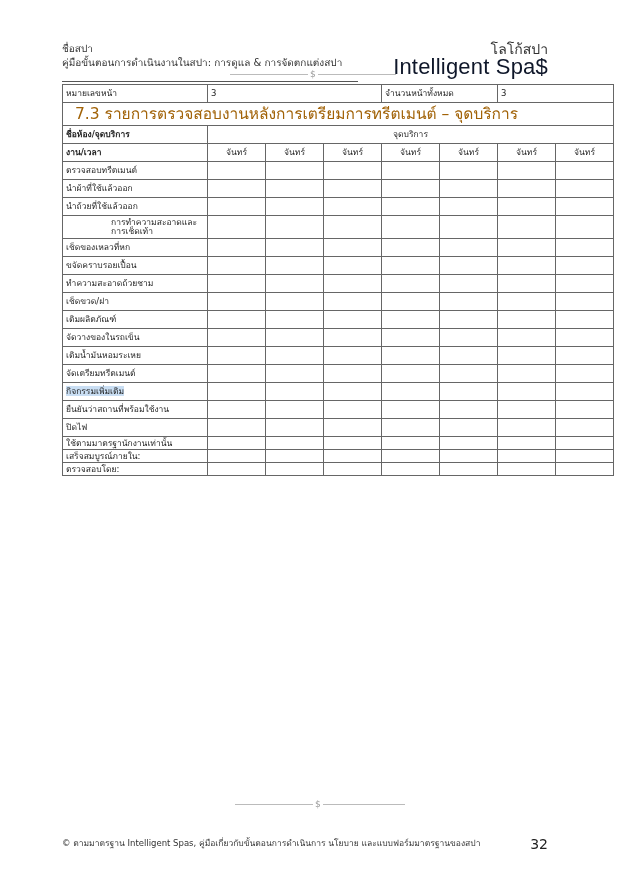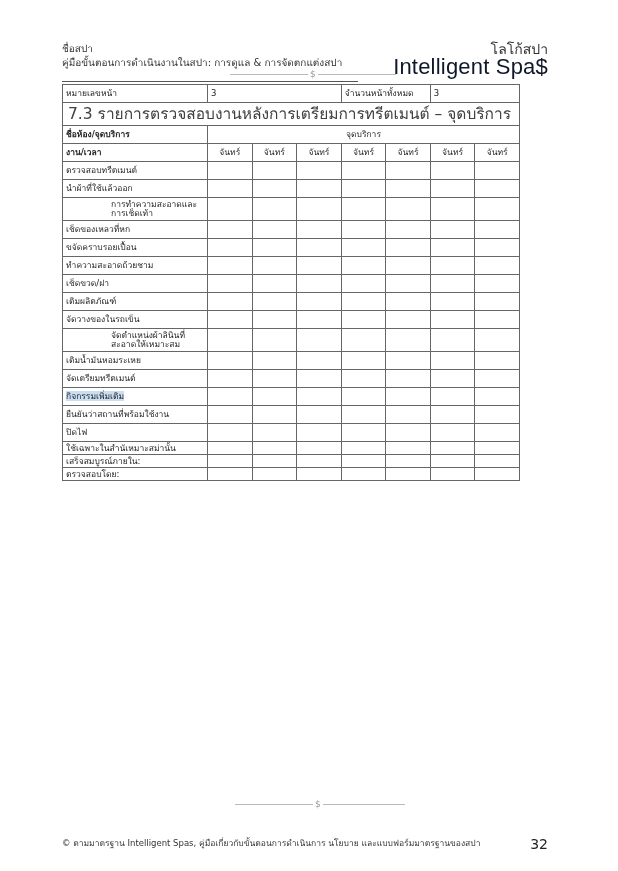--- a/index.html
+++ b/index.html
@@ -5,24 +5,24 @@
   html,body{margin:0;padding:0;background:#fff;}
   body{width:618px;height:871px;position:relative;font-family:"DejaVu Sans",sans-serif;color:#222;overflow:hidden;}
   .hdr-left{position:absolute;left:62px;top:42px;font-size:10px;line-height:14px;color:#333;}
   .hdr-right{position:absolute;right:70px;top:42px;text-align:right;}
   .logo-label{font-size:14px;color:#333;line-height:14px;}
   .logo{font-family:"Liberation Sans",sans-serif;font-size:22px;color:#0f172a;letter-spacing:0.2px;line-height:22px;margin-top:0px;}
   .divider{position:absolute;display:flex;align-items:center;color:#aaa;font-size:9px;}
   .divider .ln{height:1px;background:#bbb;width:78px;}
   .divider .s{margin:0 2px;color:#999;}
   .hr{position:absolute;left:62px;width:296px;top:81px;height:1px;background:#555;}
-  table{position:absolute;left:62px;top:84px;border-collapse:collapse;width:458px;table-layout:fixed;}
+  table{position:absolute;left:62px;top:84px;border-collapse:collapse;width:552px;table-layout:fixed;}
   td{border:1px solid #666;font-size:8.5px;padding:0 3px;height:17px;vertical-align:middle;line-height:9px;}
   td.lbl{width:138px;}
-  .title-row td{font-size:15.5px;height:22px;border-top:none;padding:0 5px;color:#404040;}
+  .title-row td{font-size:15.5px;height:22px;border-top:none;padding:0 12px;color:#a16207;}
   .hcell{font-weight:normal;text-align:center;}
   .bold{font-weight:bold;}
   .tall td{height:22px;padding-left:48px;}
   .short td{height:12px;}
   .sel{background:#c9def3;}
   .footer{position:absolute;left:62px;top:836px;font-size:8.5px;color:#333;width:486px;display:flex;justify-content:space-between;}
   .footer .pg{font-size:14px;color:#222;}
 </style>
 </head>
 <body>
@@ -83,20 +83,30 @@
       <tr>
         <td>นำผ้าที่ใช้แล้วออก</td>
         <td></td>
         <td></td>
         <td></td>
         <td></td>
         <td></td>
         <td></td>
         <td></td>
       </tr>
+      <tr>
+        <td>นำถ้วยที่ใช้แล้วออก</td>
+        <td></td>
+        <td></td>
+        <td></td>
+        <td></td>
+        <td></td>
+        <td></td>
+        <td></td>
+      </tr>
       <tr class="tall">
         <td>การทำความสะอาดและการเช็ดเท้า</td>
         <td></td>
         <td></td>
         <td></td>
         <td></td>
         <td></td>
         <td></td>
         <td></td>
       </tr>
@@ -153,30 +163,20 @@
       <tr>
         <td>จัดวางของในรถเข็น</td>
         <td></td>
         <td></td>
         <td></td>
         <td></td>
         <td></td>
         <td></td>
         <td></td>
       </tr>
-      <tr class="tall">
-        <td>จัดตำแหน่งผ้าลินินที่สะอาดให้เหมาะสม</td>
-        <td></td>
-        <td></td>
-        <td></td>
-        <td></td>
-        <td></td>
-        <td></td>
-        <td></td>
-      </tr>
       <tr>
         <td>เติมน้ำมันหอมระเหย</td>
         <td></td>
         <td></td>
         <td></td>
         <td></td>
         <td></td>
         <td></td>
         <td></td>
       </tr>
@@ -214,21 +214,21 @@
         <td>ปิดไฟ</td>
         <td></td>
         <td></td>
         <td></td>
         <td></td>
         <td></td>
         <td></td>
         <td></td>
       </tr>
       <tr class="short">
-        <td>ใช้เฉพาะในสำนัเหมาะสม่านั้น</td>
+        <td>ใช้ตามมาตรฐานักงานเท่านั้น</td>
         <td></td>
         <td></td>
         <td></td>
         <td></td>
         <td></td>
         <td></td>
         <td></td>
       </tr>
       <tr class="short">
         <td>เสร็จสมบูรณ์ภายใน:</td>

